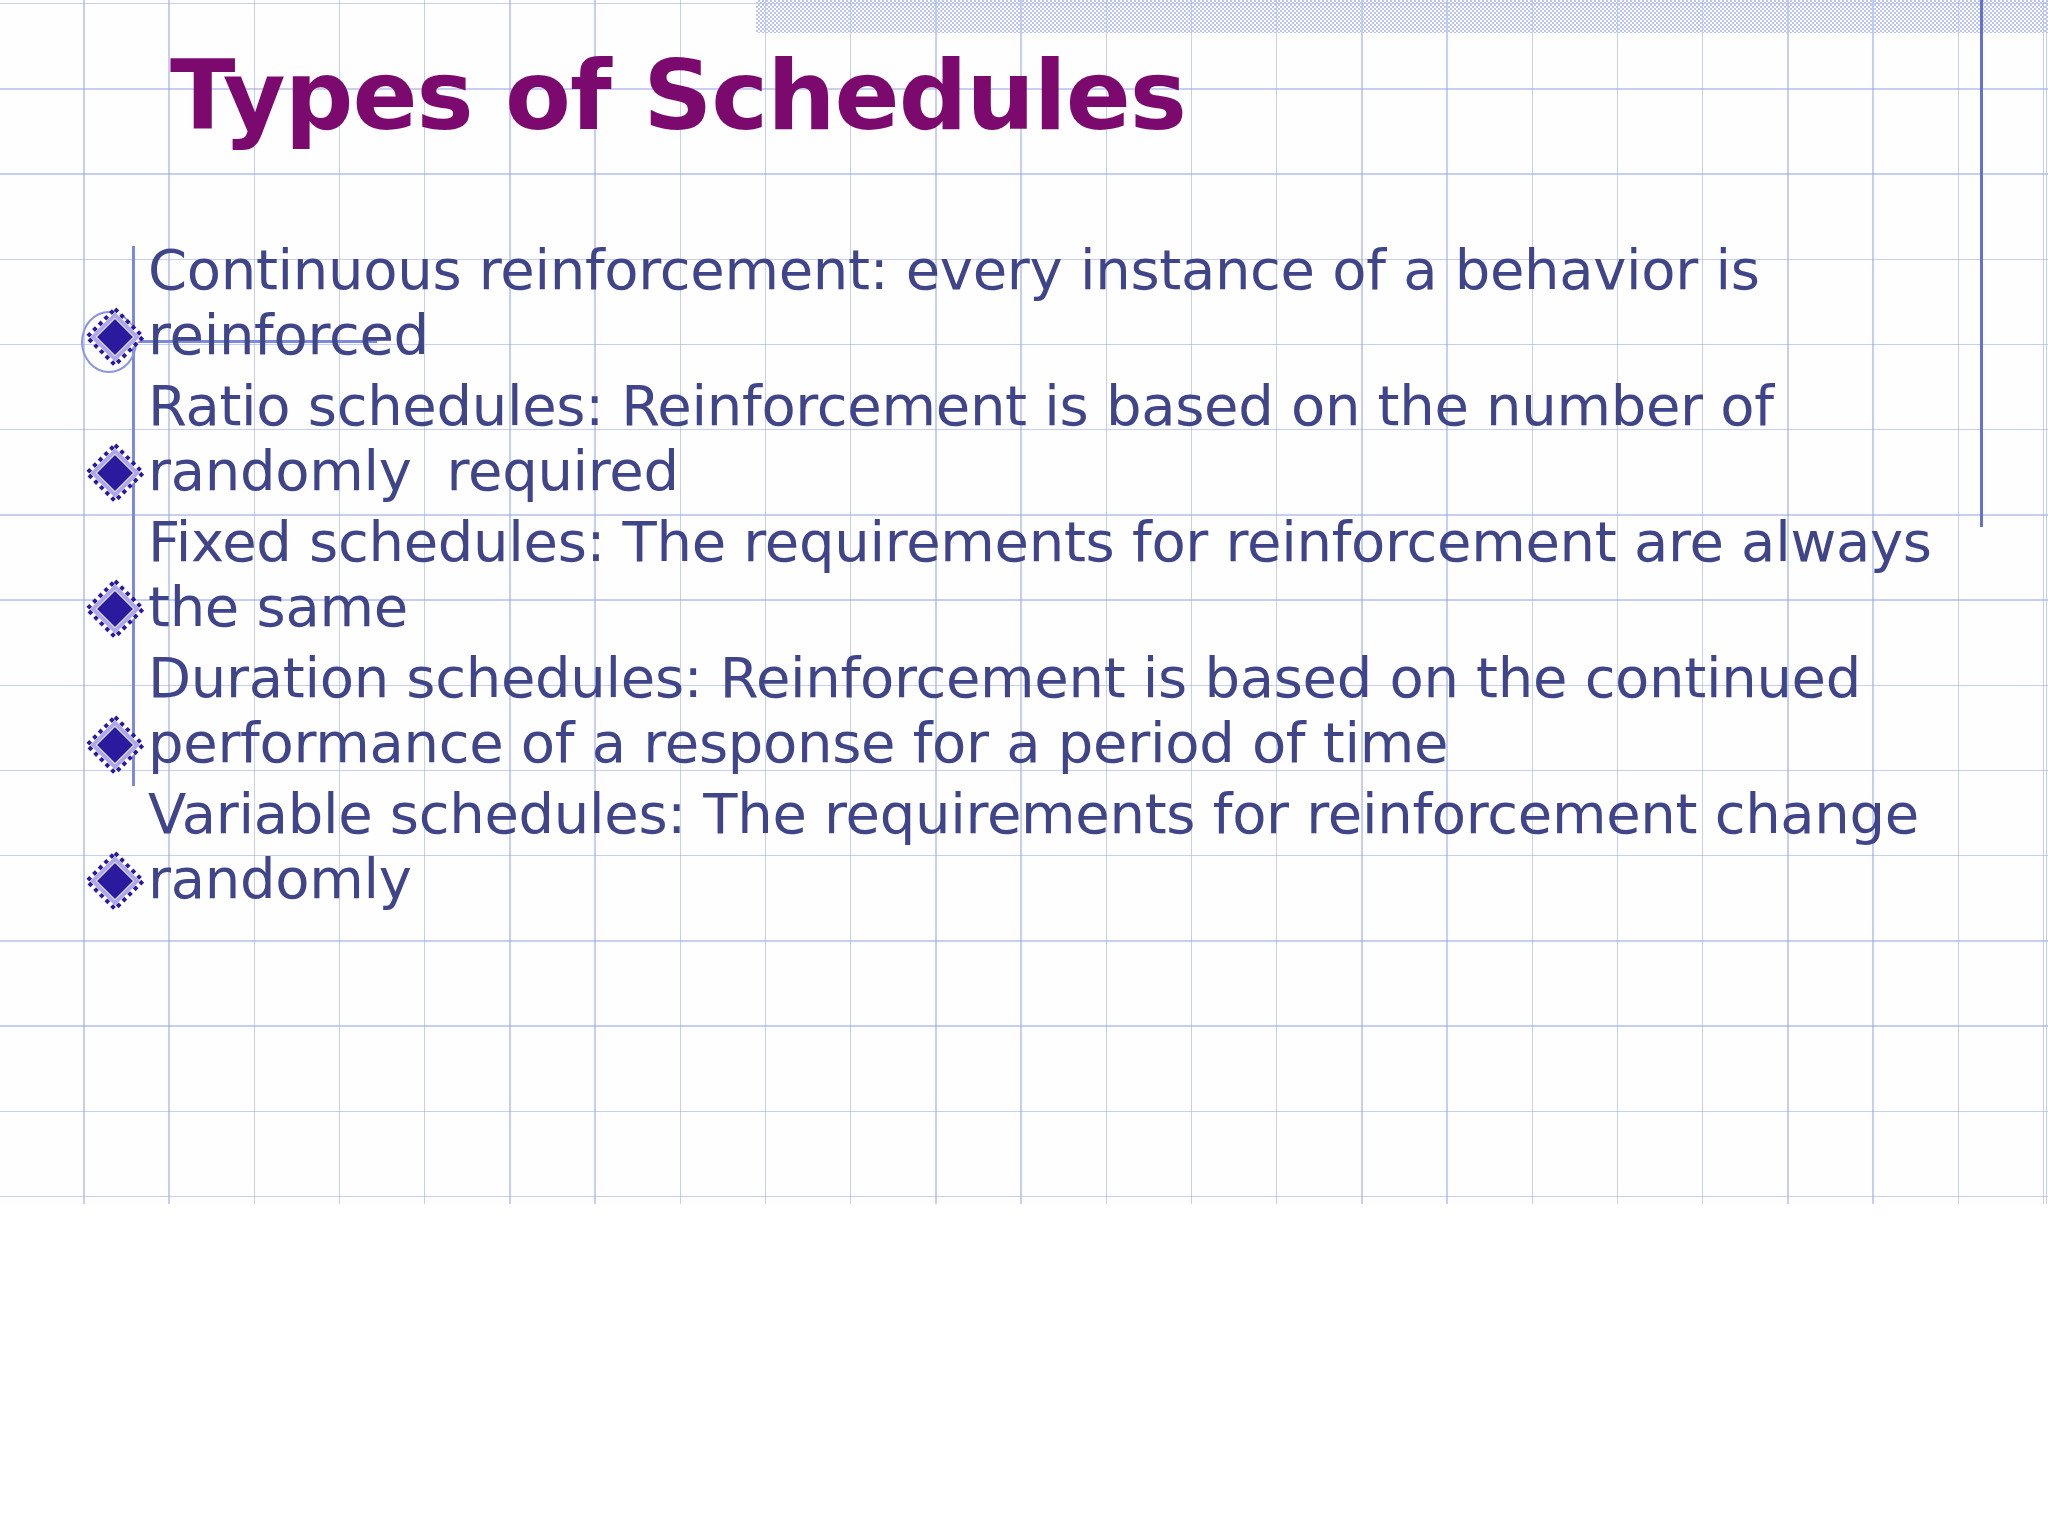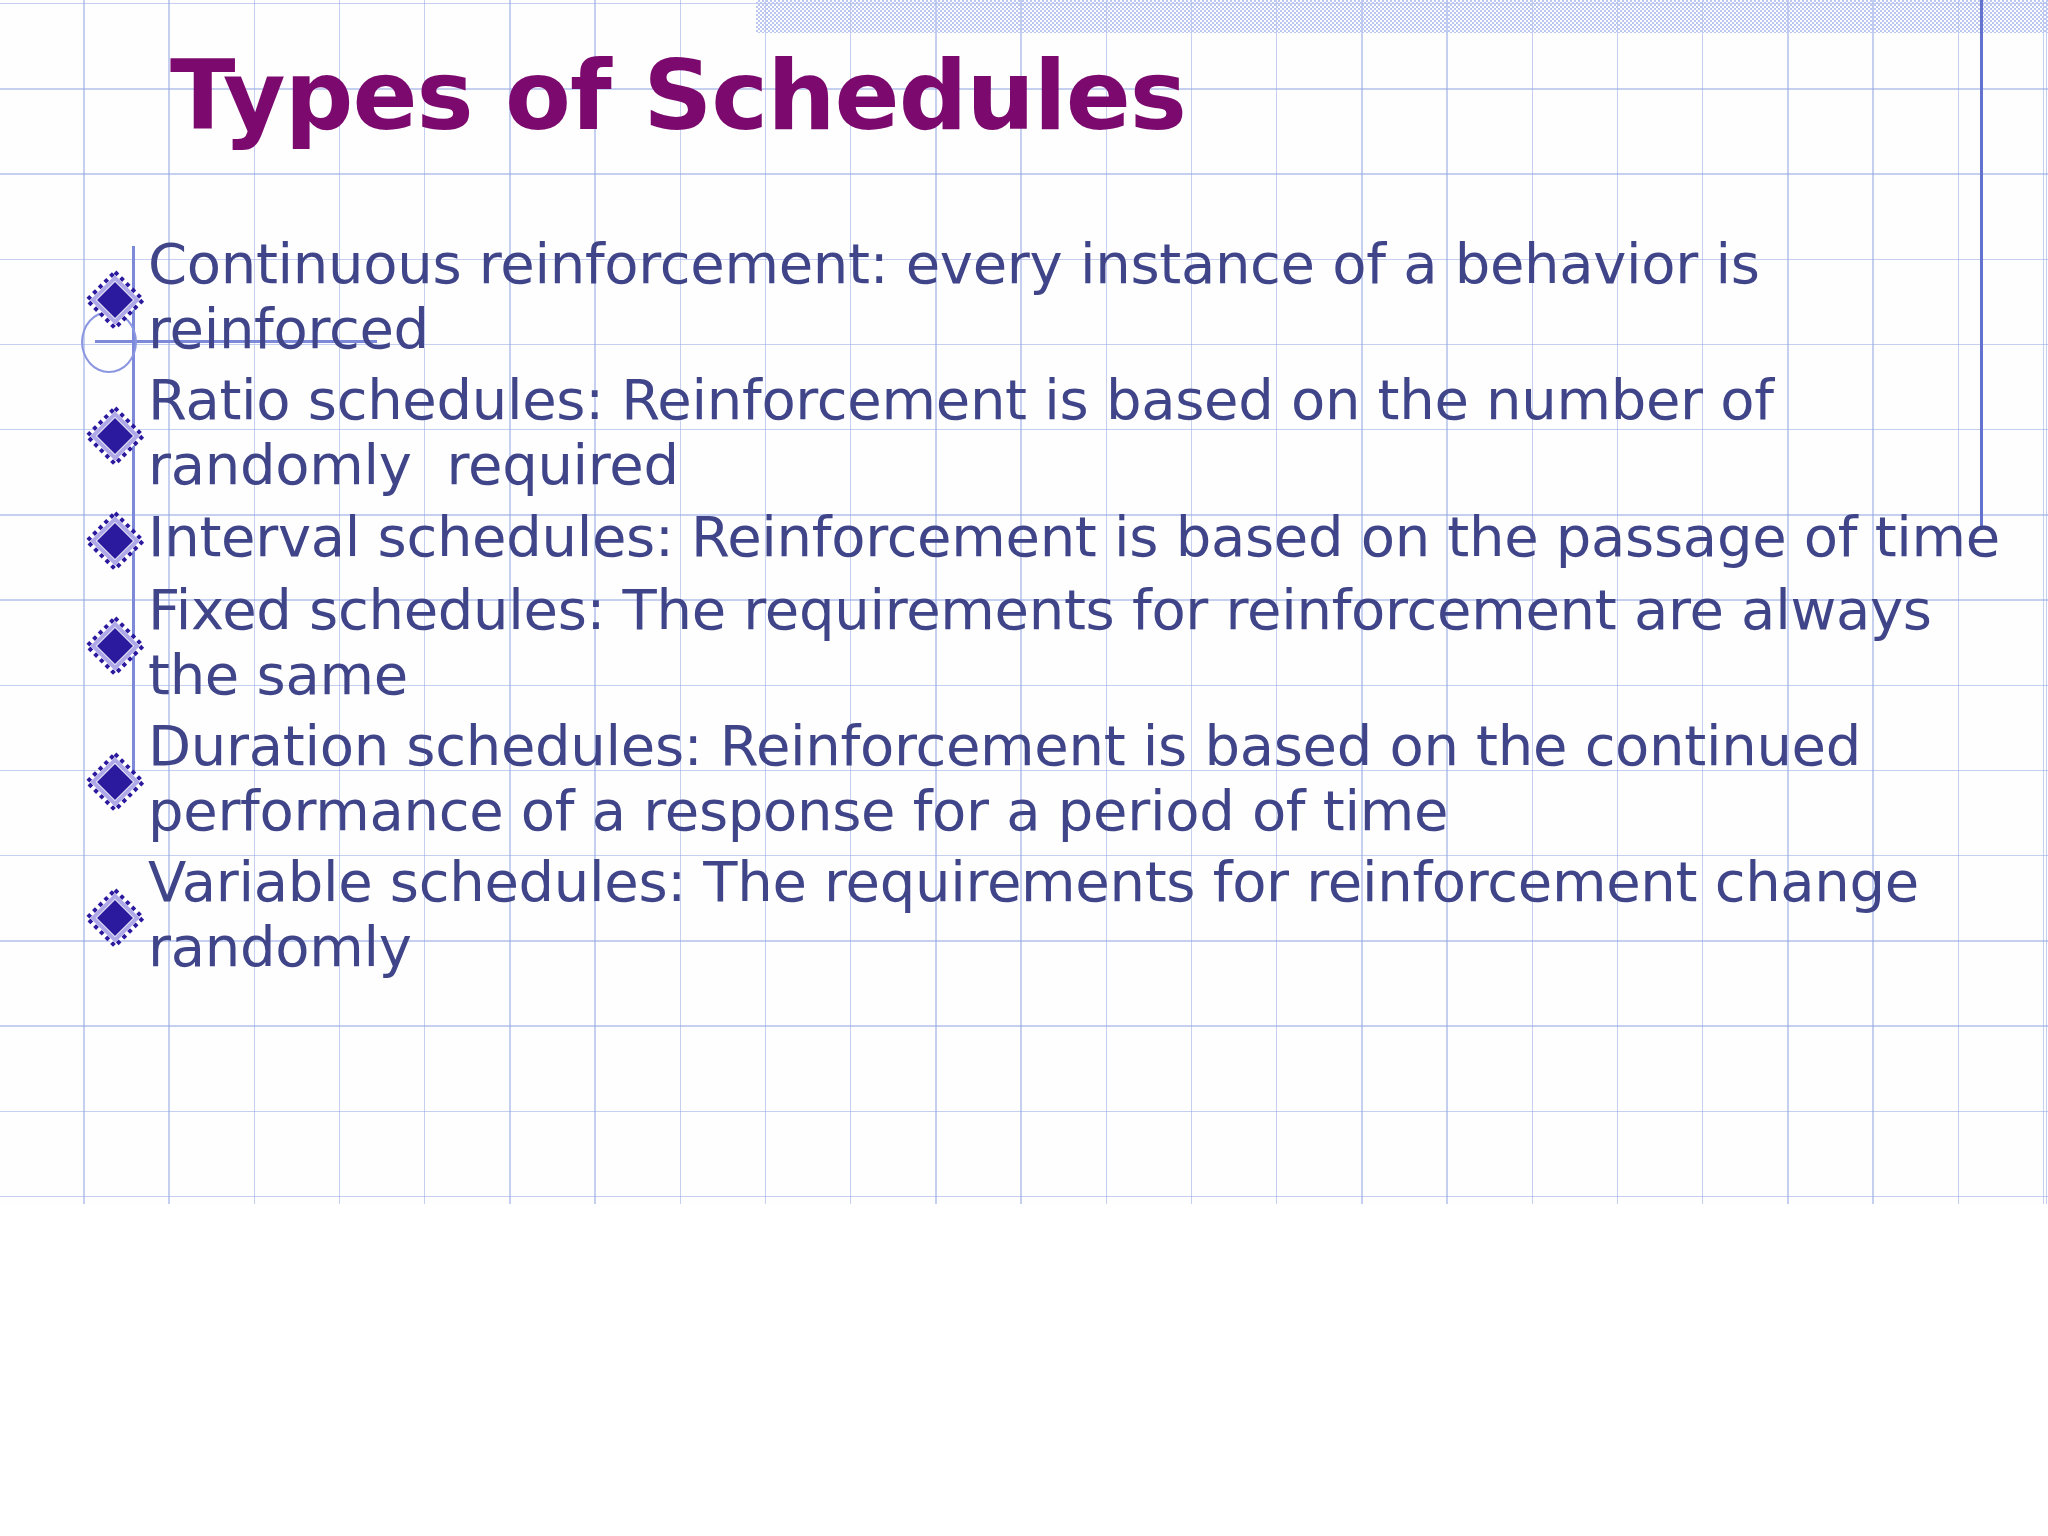--- a/index.html
+++ b/index.html
@@ -121,22 +121,23 @@
   
   .bullets {
     position: absolute;
     left: 84px;
     top: 232px;
     width: 1930px;
   }
 
   .bullet-row {
     display: flex;
-    align-items: center;
+    align-items: flex-end;
     margin-bottom: 6px;
+    margin-top: 6px;
   }
 
   .bullet-marker {
     flex: 0 0 auto;
     width: 62px;
     height: 62px;
     margin-top: 6px;
     margin-right: 2px;
     position: relative;
   }
@@ -195,33 +196,20 @@
             <polygon points="31,3 59,31 31,59 3,31" fill="#ffffff"></polygon>
             <polygon points="31,3 59,31 31,59 3,31" fill="none" stroke="#2B1A9E" stroke-width="4" stroke-dasharray="4 4"></polygon>
             <polygon points="31,9 53,31 31,53 9,31" fill="none" stroke="#b0a9e8" stroke-width="4"></polygon>
             <polygon points="31,13 49,31 31,49 13,31" fill="#2B1A9E"></polygon>
           </g>
         </svg>
       </span>
       <span class="bullet-text">Ratio schedules: Reinforcement is based on the number of randomly  required</span>
     </div>
 
-    <div class="bullet-row">
-      <span class="bullet-marker">
-        <svg viewBox="0 0 62 62" xmlns="http://www.w3.org/2000/svg">
-          <g>
-            <polygon points="31,3 59,31 31,59 3,31" fill="#ffffff"></polygon>
-            <polygon points="31,3 59,31 31,59 3,31" fill="none" stroke="#2B1A9E" stroke-width="4" stroke-dasharray="4 4"></polygon>
-            <polygon points="31,9 53,31 31,53 9,31" fill="none" stroke="#b0a9e8" stroke-width="4"></polygon>
-            <polygon points="31,13 49,31 31,49 13,31" fill="#2B1A9E"></polygon>
-          </g>
-        </svg>
-      </span>
-      <span class="bullet-text">Interval schedules: Reinforcement is based on the passage of time</span>
-    </div>
 
     <div class="bullet-row">
       <span class="bullet-marker">
         <svg viewBox="0 0 62 62" xmlns="http://www.w3.org/2000/svg">
           <g>
             <polygon points="31,3 59,31 31,59 3,31" fill="#ffffff"></polygon>
             <polygon points="31,3 59,31 31,59 3,31" fill="none" stroke="#2B1A9E" stroke-width="4" stroke-dasharray="4 4"></polygon>
             <polygon points="31,9 53,31 31,53 9,31" fill="none" stroke="#b0a9e8" stroke-width="4"></polygon>
             <polygon points="31,13 49,31 31,49 13,31" fill="#2B1A9E"></polygon>
           </g>

